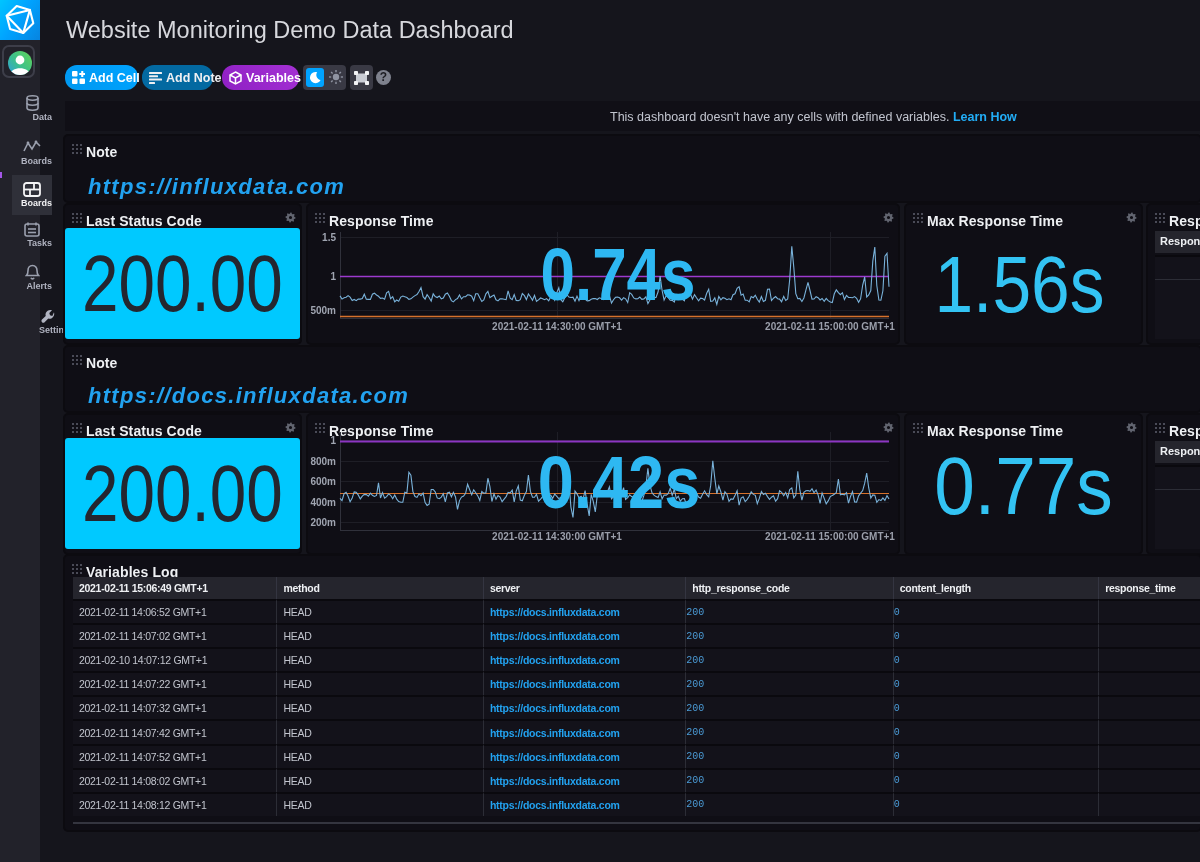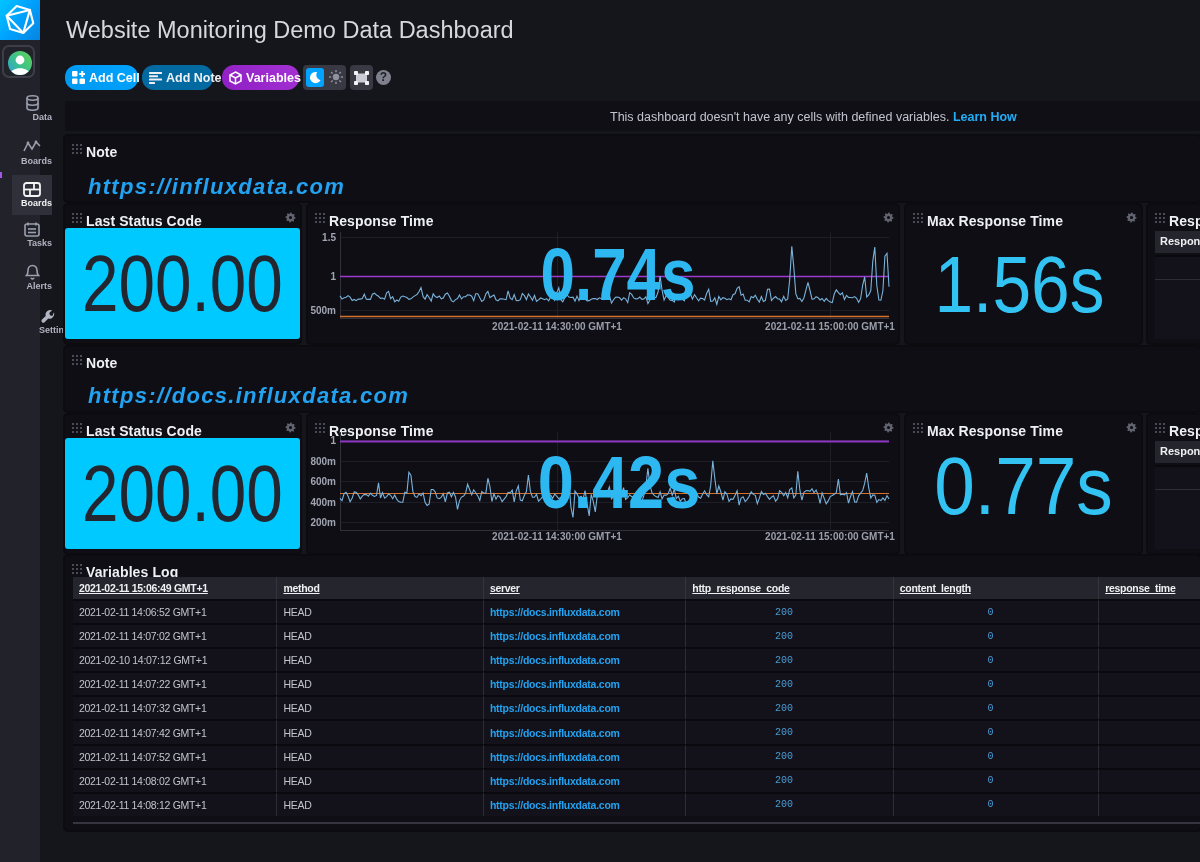--- a/index.html
+++ b/index.html
@@ -319,23 +319,23 @@
   <div style="position:absolute;left:7px;top:74px;right:0;height:1px;background:#2c2d36;"></div>
 </div>
 
 <div class="cell" style="left:65px; top:556px; width:1135px; height:274px;">
   <div class="drag"></div>
   <div class="celltitle">Variables Log</div>
   <div style="position:absolute;left:8px;top:266px;width:1140px;height:1.5px;background:#34353f;"></div>
   <style>
 #rlog { position:absolute; left:8px; top:21px; width:1127px; }
 #rlog table { width:1135px; font-size:10.5px; letter-spacing:-0.3px; border-collapse:separate; border-spacing:0; }
-#rlog th { background:#25252d; color:#eef0f3; font-weight:bold; text-align:left; height:22px; padding:0 0 0 6px; border-right:1px solid #343541;text-decoration:underline; }
+#rlog th { background:#25252d; color:#eef0f3; font-weight:bold; text-align:left; height:22px; padding:0 0 0 6px; border-right:1px solid #343541; }
 #rlog td { background:#13121a; color:#c2c5ce; height:24.1px; padding:0 0 0 6px; border-right:1px solid #2c2d36; border-top:2.2px solid #0a090e; }
-#rlog td.c4, #rlog td.c5, #rlog td.c6 { text-align:center; padding:0 11px 0 0; font-family:"Liberation Mono",monospace; font-size:10px; letter-spacing:0; color:#4b9bd6; }
+#rlog td.c4, #rlog td.c5, #rlog td.c6 { text-align:left; padding:0 11px 0 0; font-family:"Liberation Mono",monospace; font-size:10px; letter-spacing:0; color:#4b9bd6; }
 #rlog .lnk { color:#22a2f0; font-weight:bold; font-size:10.5px; letter-spacing:-0.25px; }
 #rlog .w1 { width:203px; } .w2 { width:205px; } .w3 { width:201px; } .w4 { width:206px; } .w5 { width:204px; } .w6 { width:108px; }
 </style>
 <div id="rlog">
       <table cellspacing="0">
 <colgroup>
           <col class="w1">
           <col class="w2">
           <col class="w3">
           <col class="w4">

